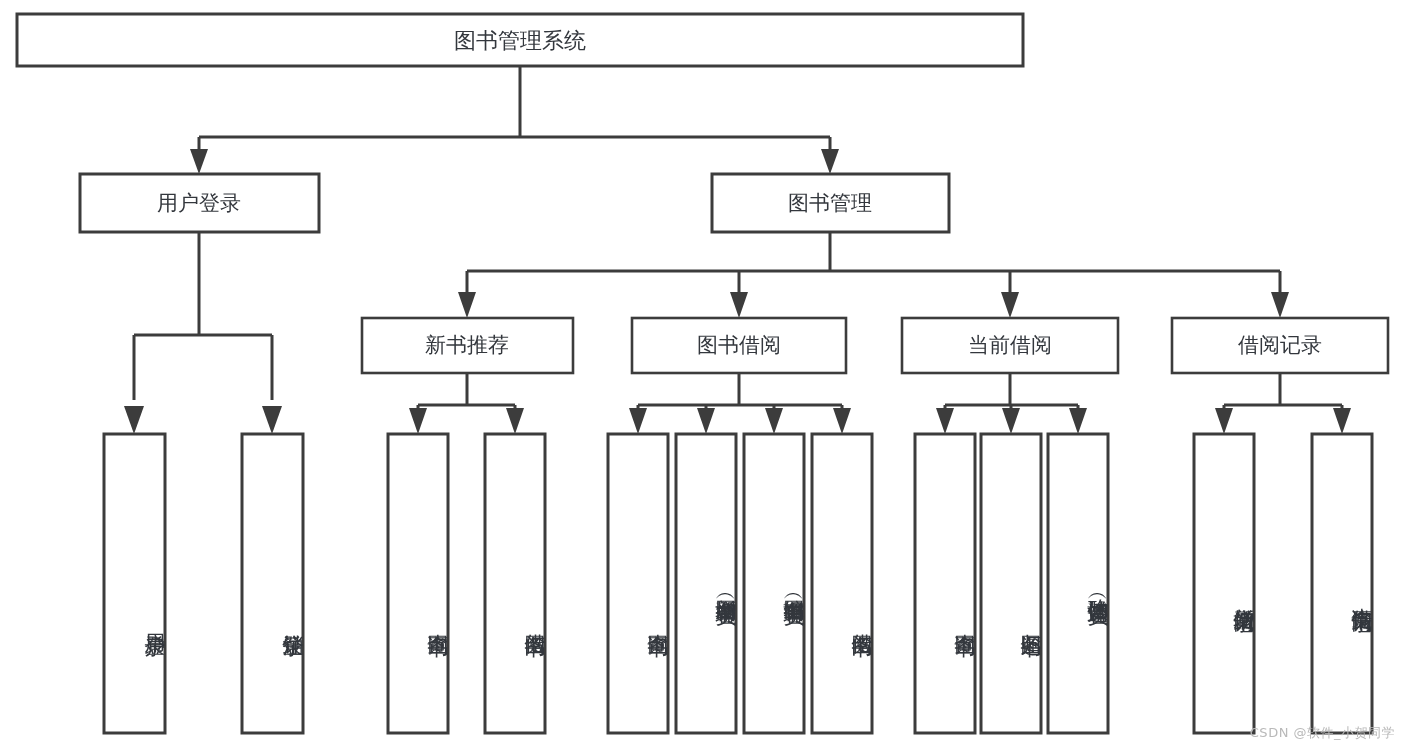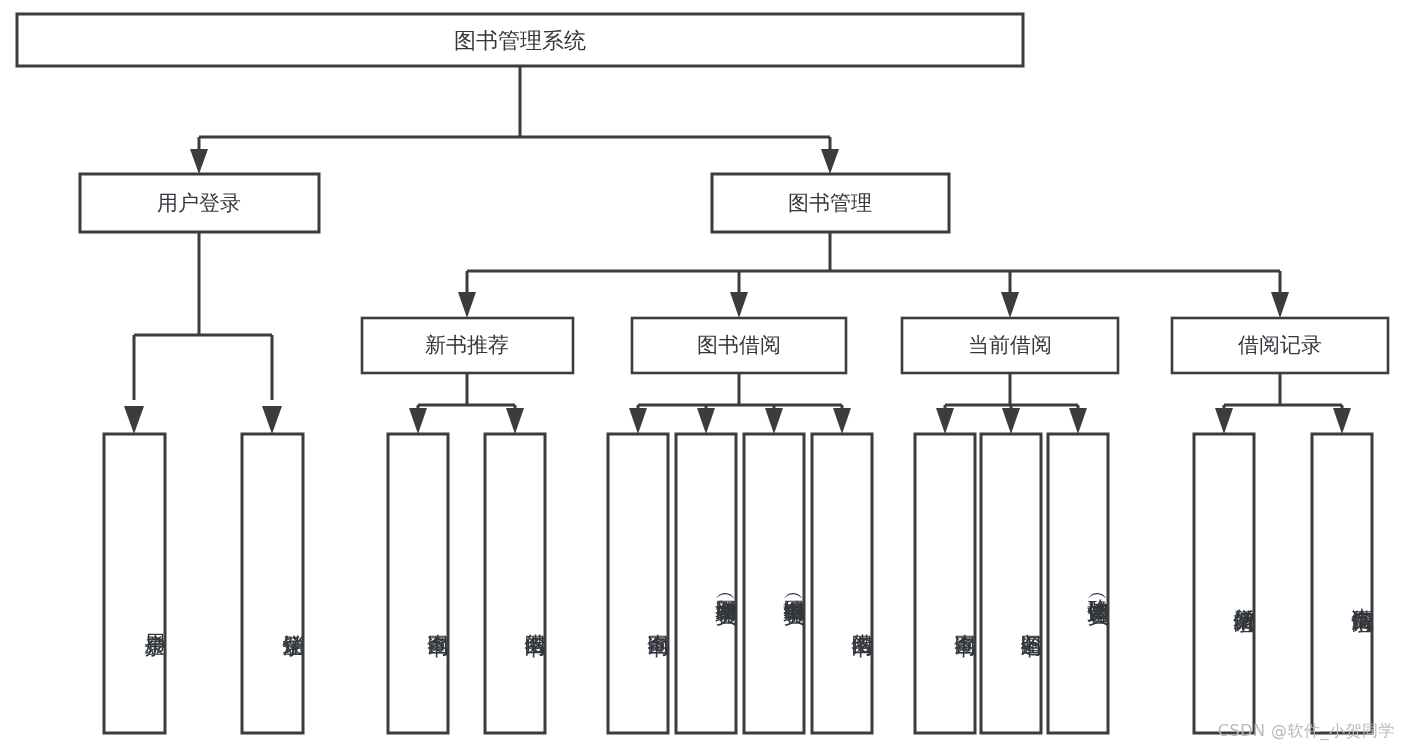--- a/index.html
+++ b/index.html
@@ -37,21 +37,21 @@
     white-space:nowrap;
     display:flex;
     align-items:flex-start;
     justify-content:center;
     pointer-events:none;
   }
   .watermark{
     position:absolute;
     right:8px;bottom:5px;
     color:#b9b9b9;
-    font-size:16px;
+    font-size:13px;
     font-family:"DejaVu Sans","Liberation Sans",sans-serif;
     letter-spacing:0.5px;
     white-space:nowrap;
   }
 </style>
 </head>
 <body>
 
 <div id="diagram-root">
 

